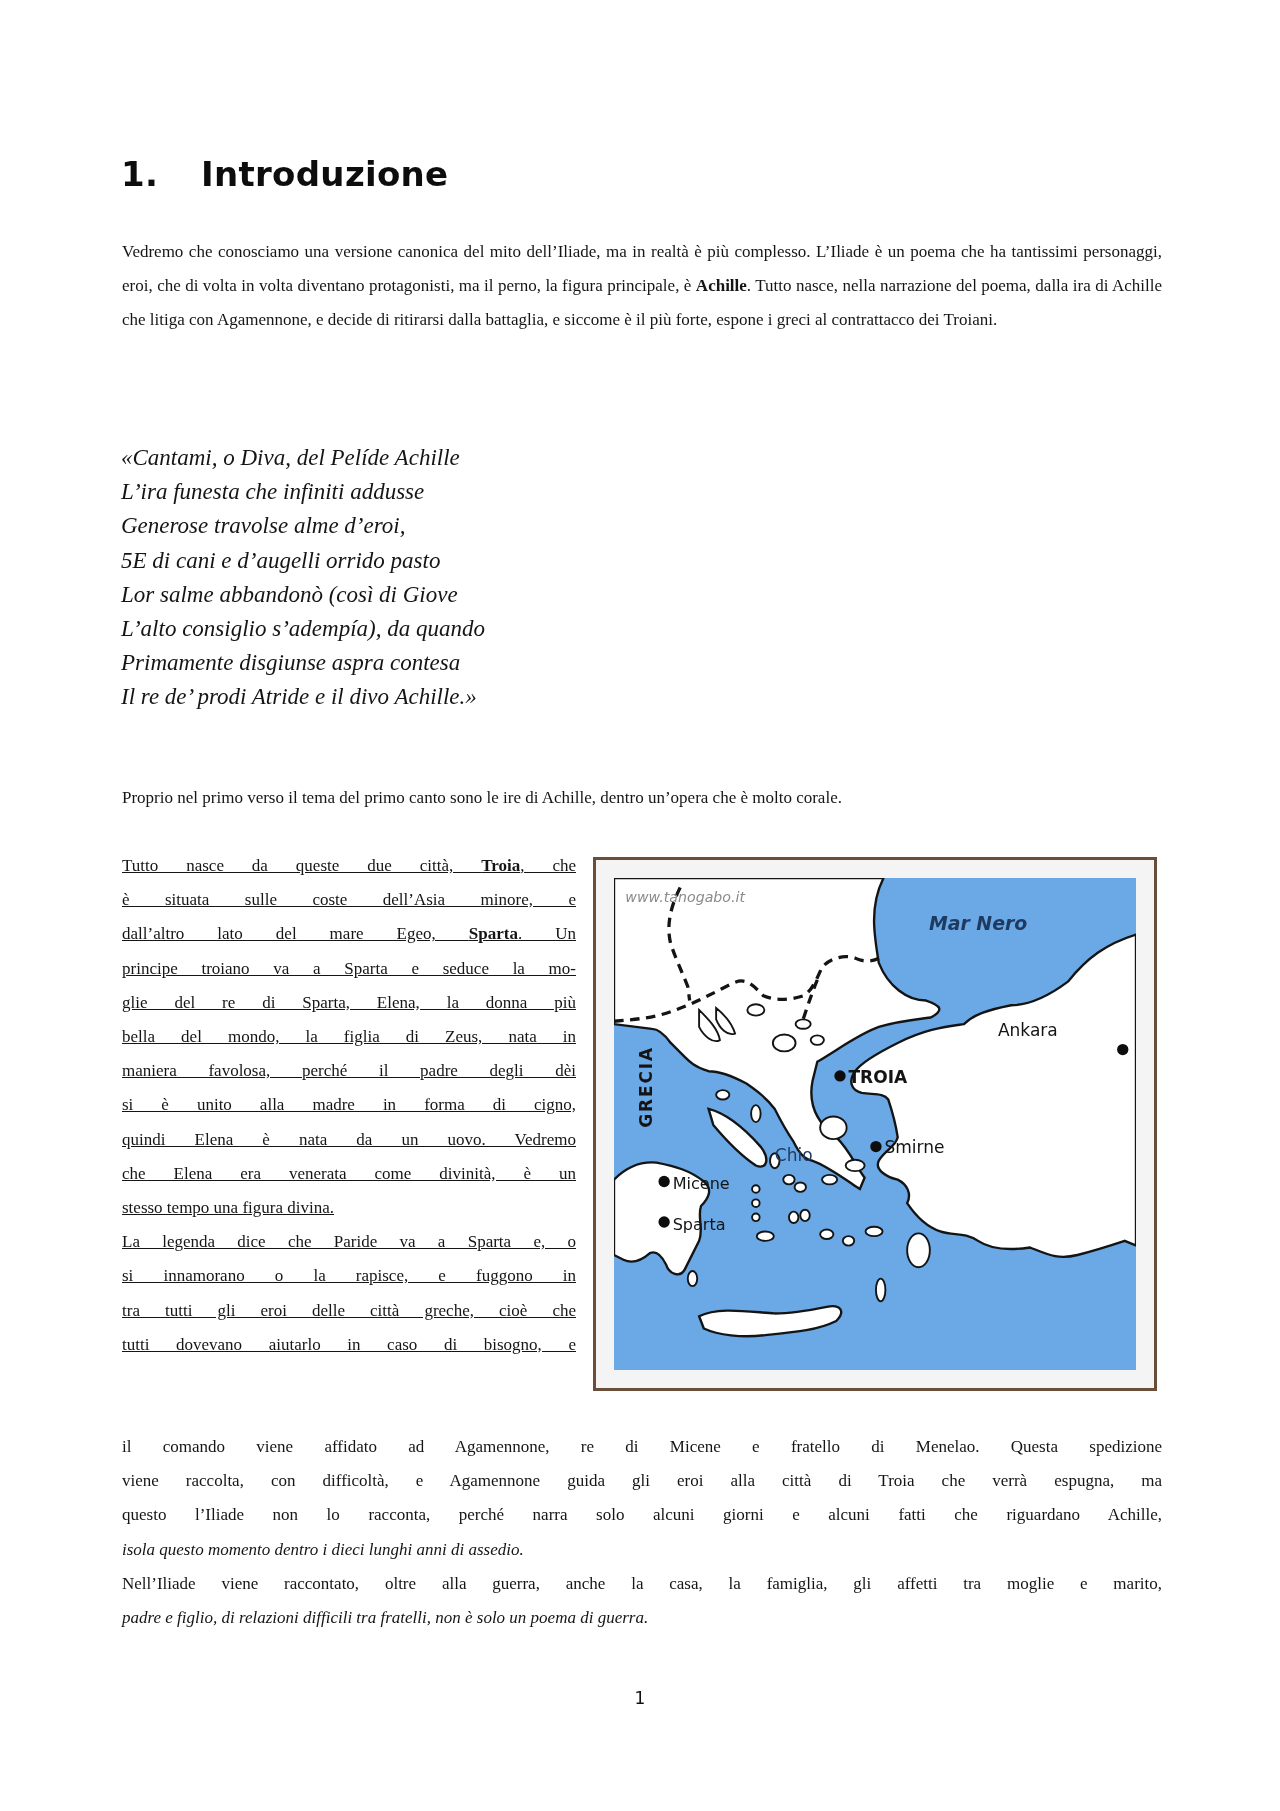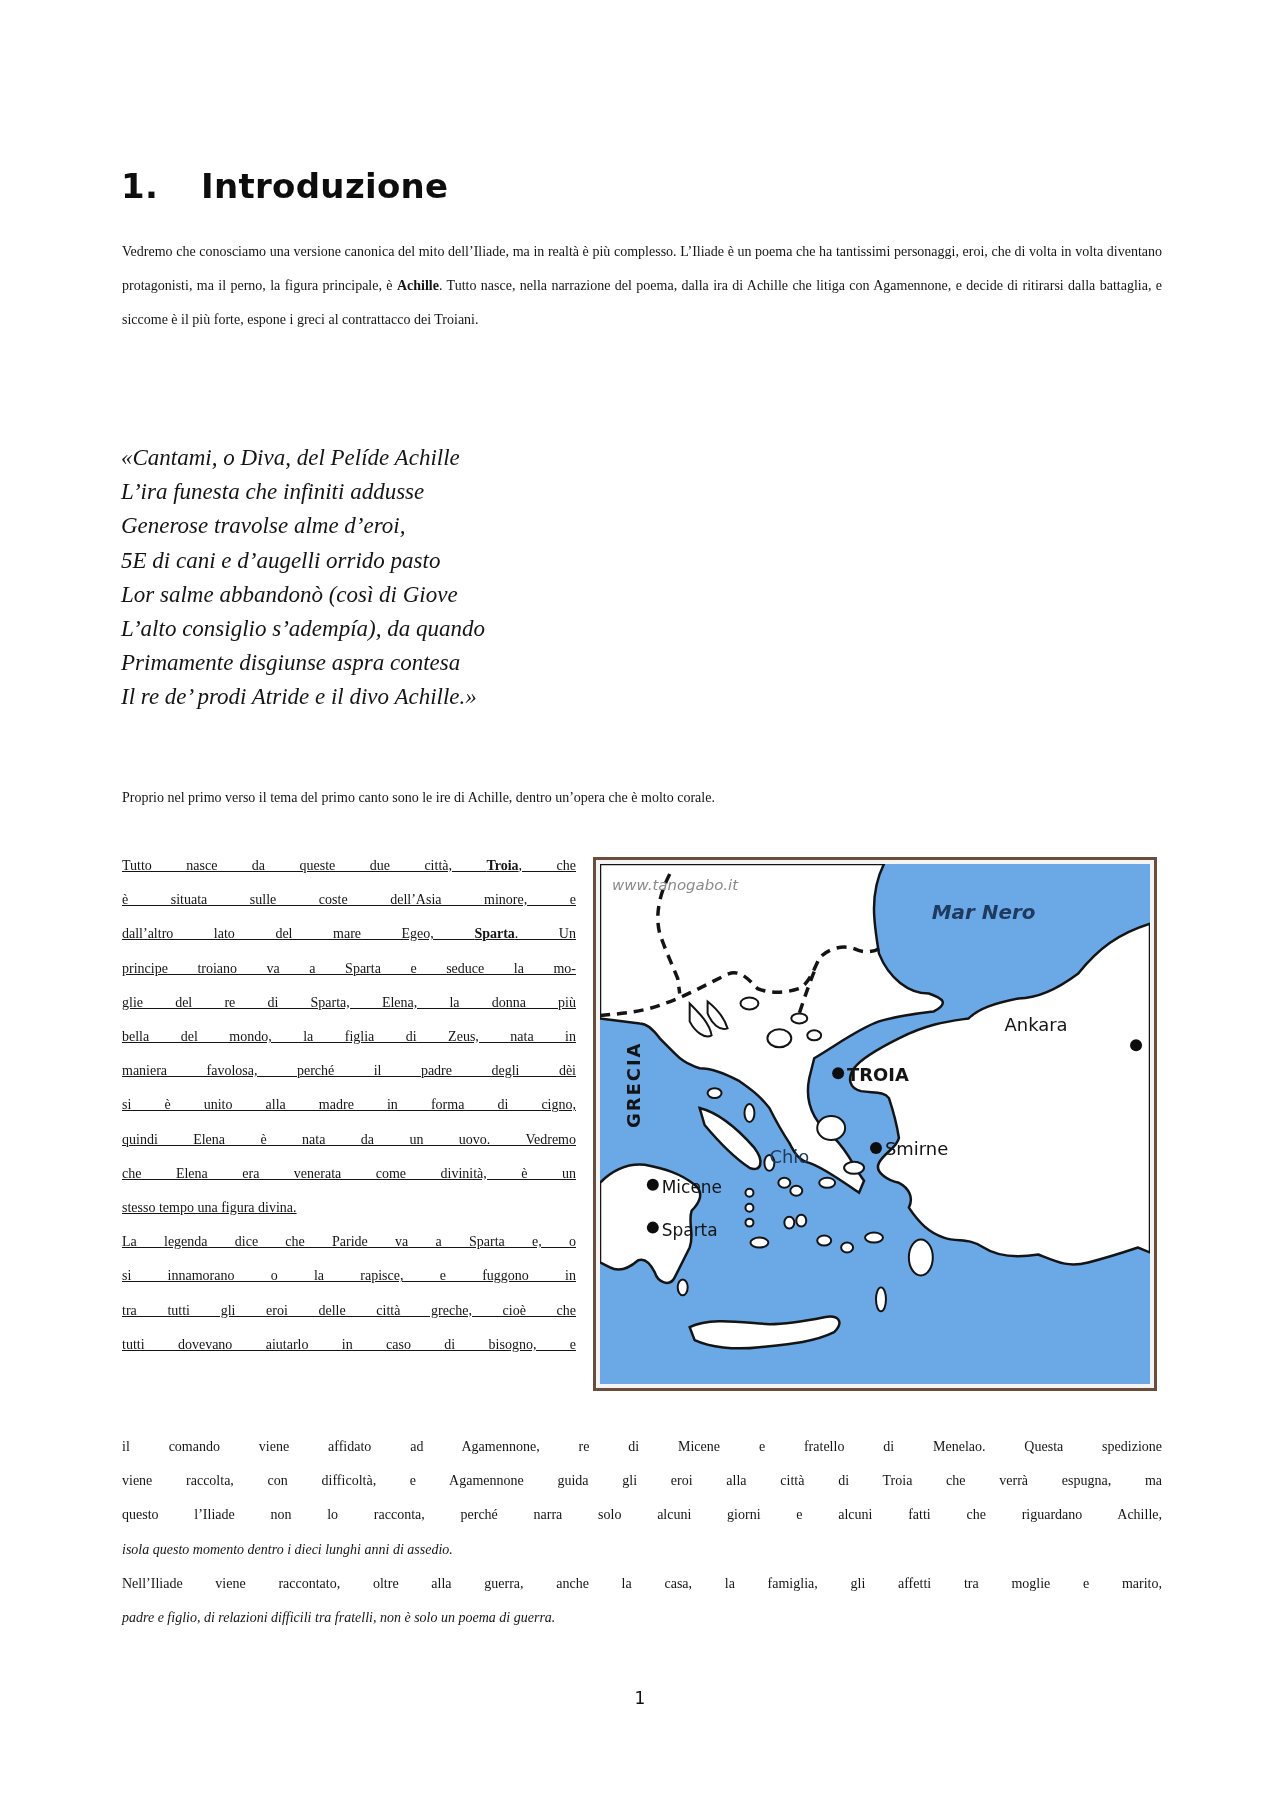--- a/index.html
+++ b/index.html
@@ -17,37 +17,37 @@
   .page {
     position: absolute;
     left: 0; top: 0;
     width: 1280px;
     height: 1811px;
     background: #ffffff;
   }
   .heading {
     position: absolute;
     left: 121px;
-    top: 164px;
+    top: 152px;
     margin: 0;
     font-family: "DejaVu Sans", sans-serif;
     font-weight: bold;
     font-size: 34px;
     line-height: 44px;
     letter-spacing: 0.3px;
     color: #0d0d0d;
     white-space: nowrap;
   }
   .heading .num {
     display: inline-block;
     width: 80px;
   }
   .body-text {
     font-family: "Liberation Serif", serif;
-    font-size: 14px;
+    font-size: 17px;
     line-height: 34.2px;
     color: #151515;
   }
   .p-block {
     position: absolute;
     left: 122px;
     width: 1040px;
     margin: 0;
     text-align: justify;
   }
@@ -83,21 +83,21 @@
 
   .map-frame {
     position: absolute;
     left: 593px;
     top: 857px;
     width: 564px;
     height: 534px;
     box-sizing: border-box;
     border: 3px solid #6b4e3a;
     background: #f4f4f4;
-    padding: 4px;
+    padding: 18px;
   }
   .map-frame svg { display: block; width: 100%; height: 100%; }
 
   .page-number {
     position: absolute;
     left: 0;
     width: 1280px;
     top: 1688px;
     text-align: center;
     font-family: "DejaVu Sans", sans-serif;

